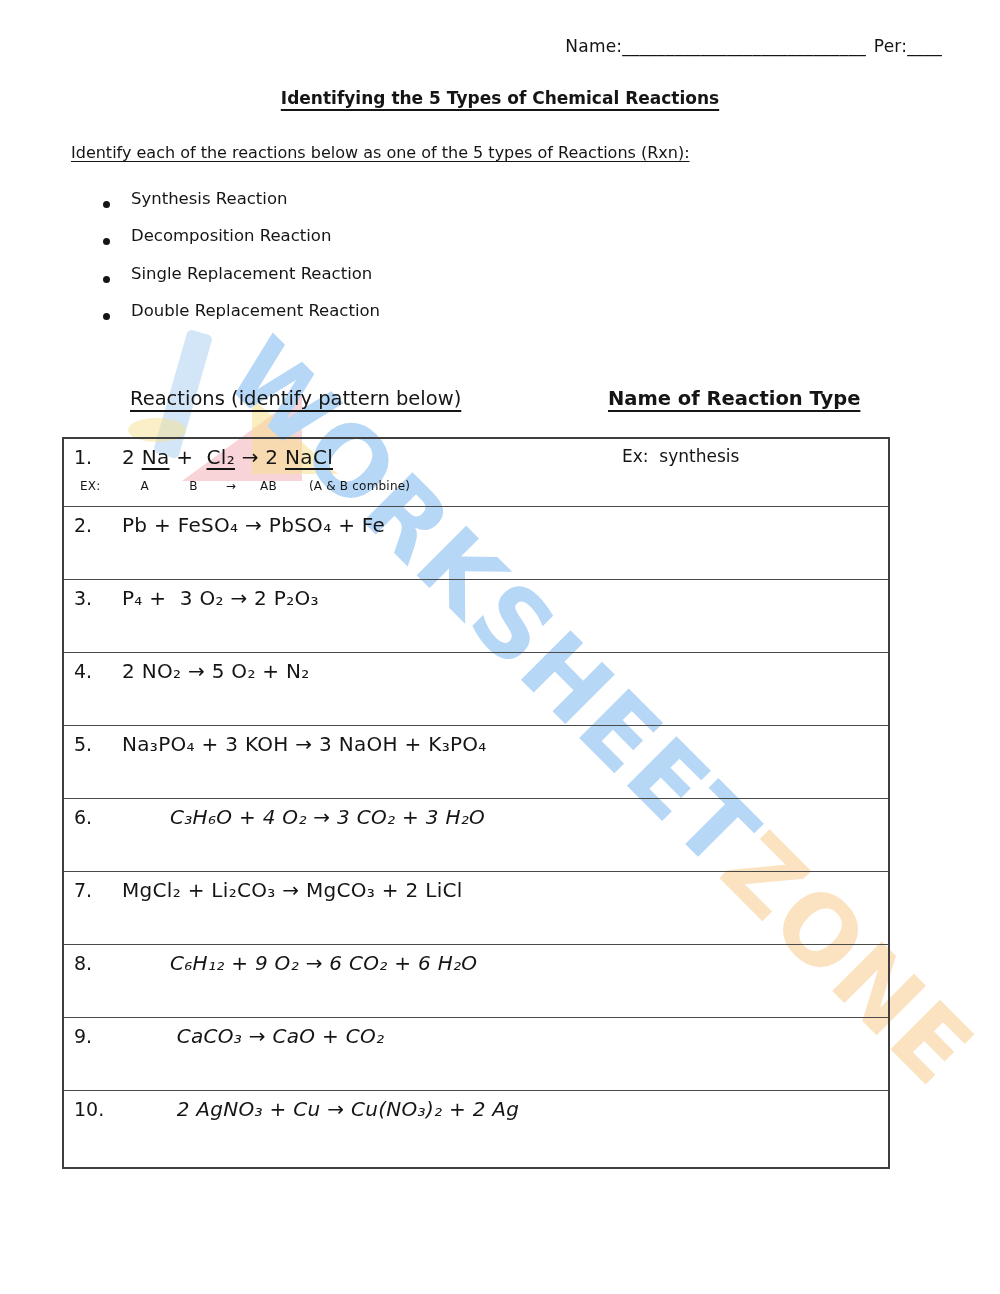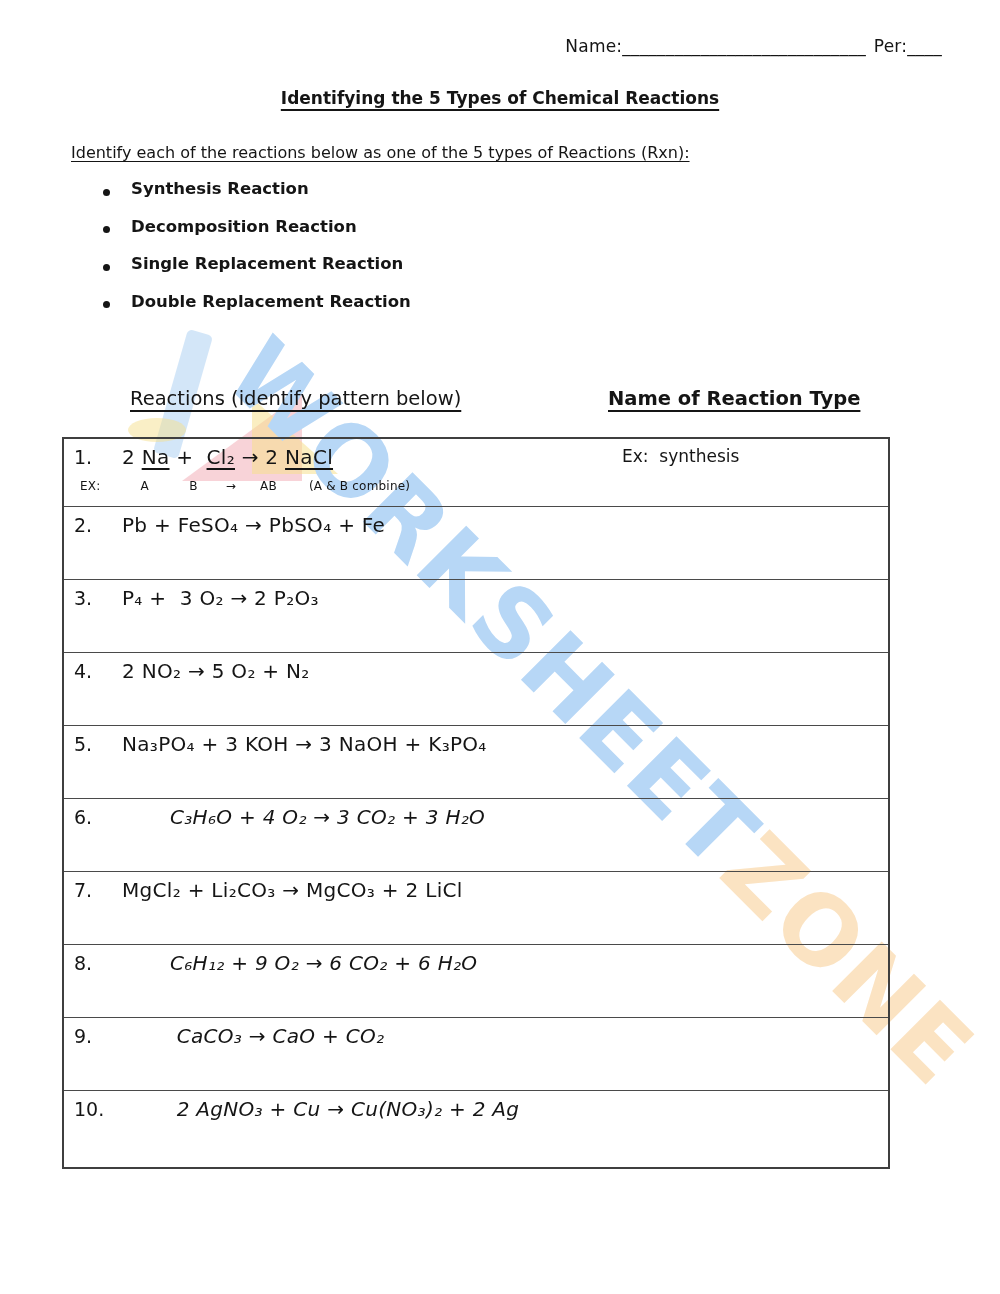--- a/index.html
+++ b/index.html
@@ -31,21 +31,21 @@
   .header-line .gap { display: inline-block; width: 8px; }
 
   .doc-title { position: absolute; top: 88px; left: 0; width: 1000px; text-align: center; z-index: 2;
                font-size: 17px; font-weight: 600;
                text-decoration: underline; text-underline-offset: 5px; text-decoration-thickness: 1.5px; }
 
   .instruction { position: absolute; top: 143px; left: 71px; z-index: 2; font-size: 16px;
                  text-decoration: underline; text-underline-offset: 3px; text-decoration-thickness: 1.2px; }
 
   .bullets { position: absolute; top: 170px; left: 103px; z-index: 2; list-style: none; }
-  .bullets li { height: 37.5px; font-size: 16.5px; display: flex; align-items: center; font-weight: bold; }
+  .bullets li { height: 37.5px; font-size: 16.5px; display: flex; align-items: flex-end; }
   .bullets .dot { width: 7px; height: 7px; border-radius: 50%; background: #151515;
                   margin: 7px 21px 0 0; flex: 0 0 auto; }
 
   .col-headers { position: absolute; top: 379px; left: 0; width: 1000px; z-index: 2; font-size: 19.5px; }
   .col-headers span { position: absolute; white-space: nowrap;
                       text-decoration: underline; text-underline-offset: 5px; text-decoration-thickness: 1.5px; margin-top: 8px; }
   .col-h-reactions { left: 130px; }
   .col-h-type { left: 608px; font-weight: bold; }
 
   

